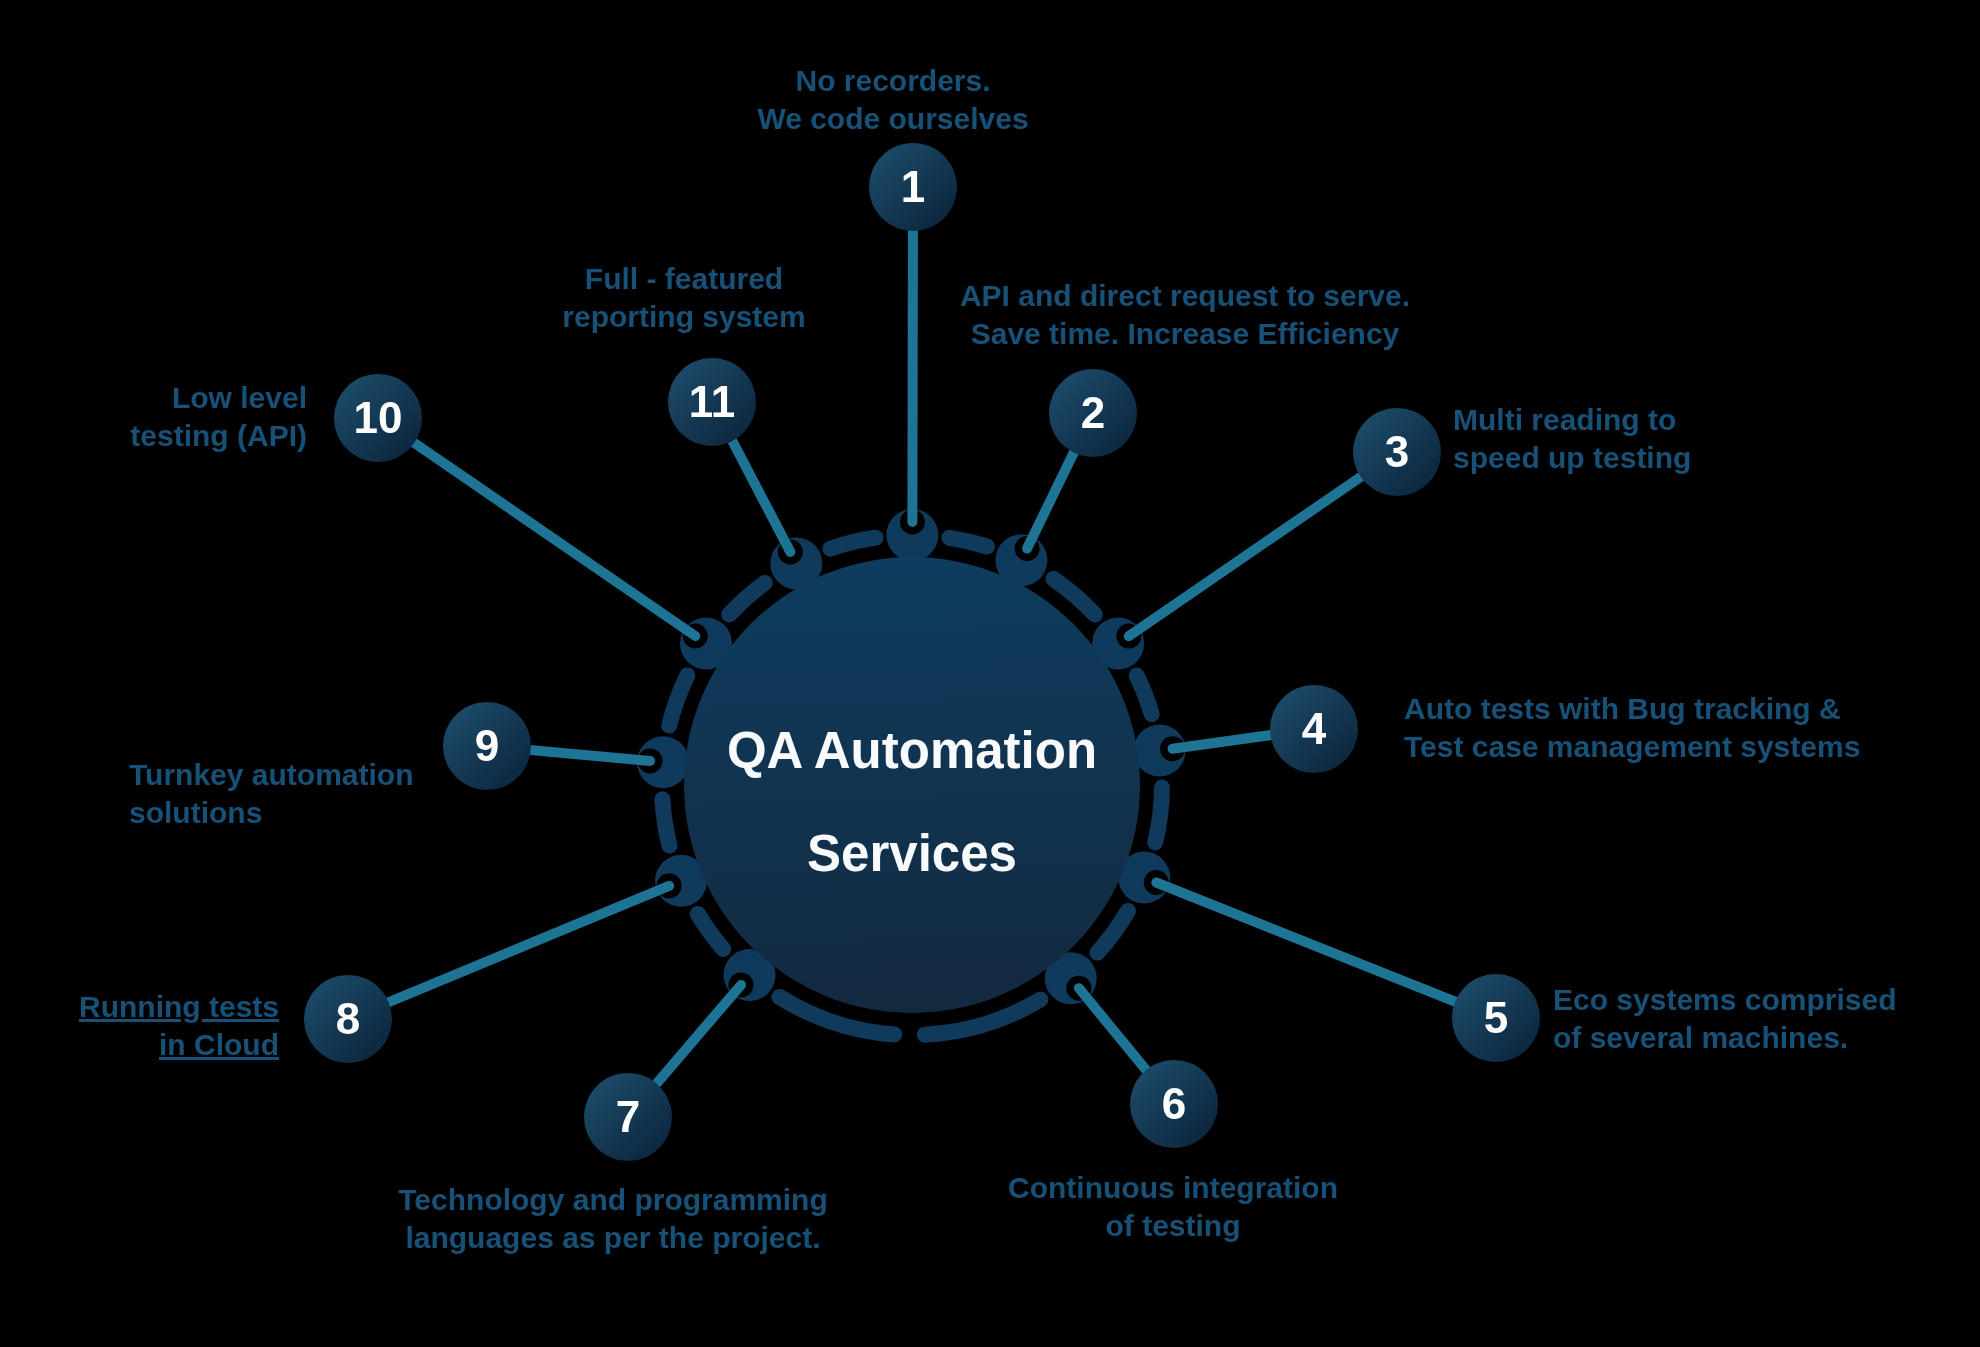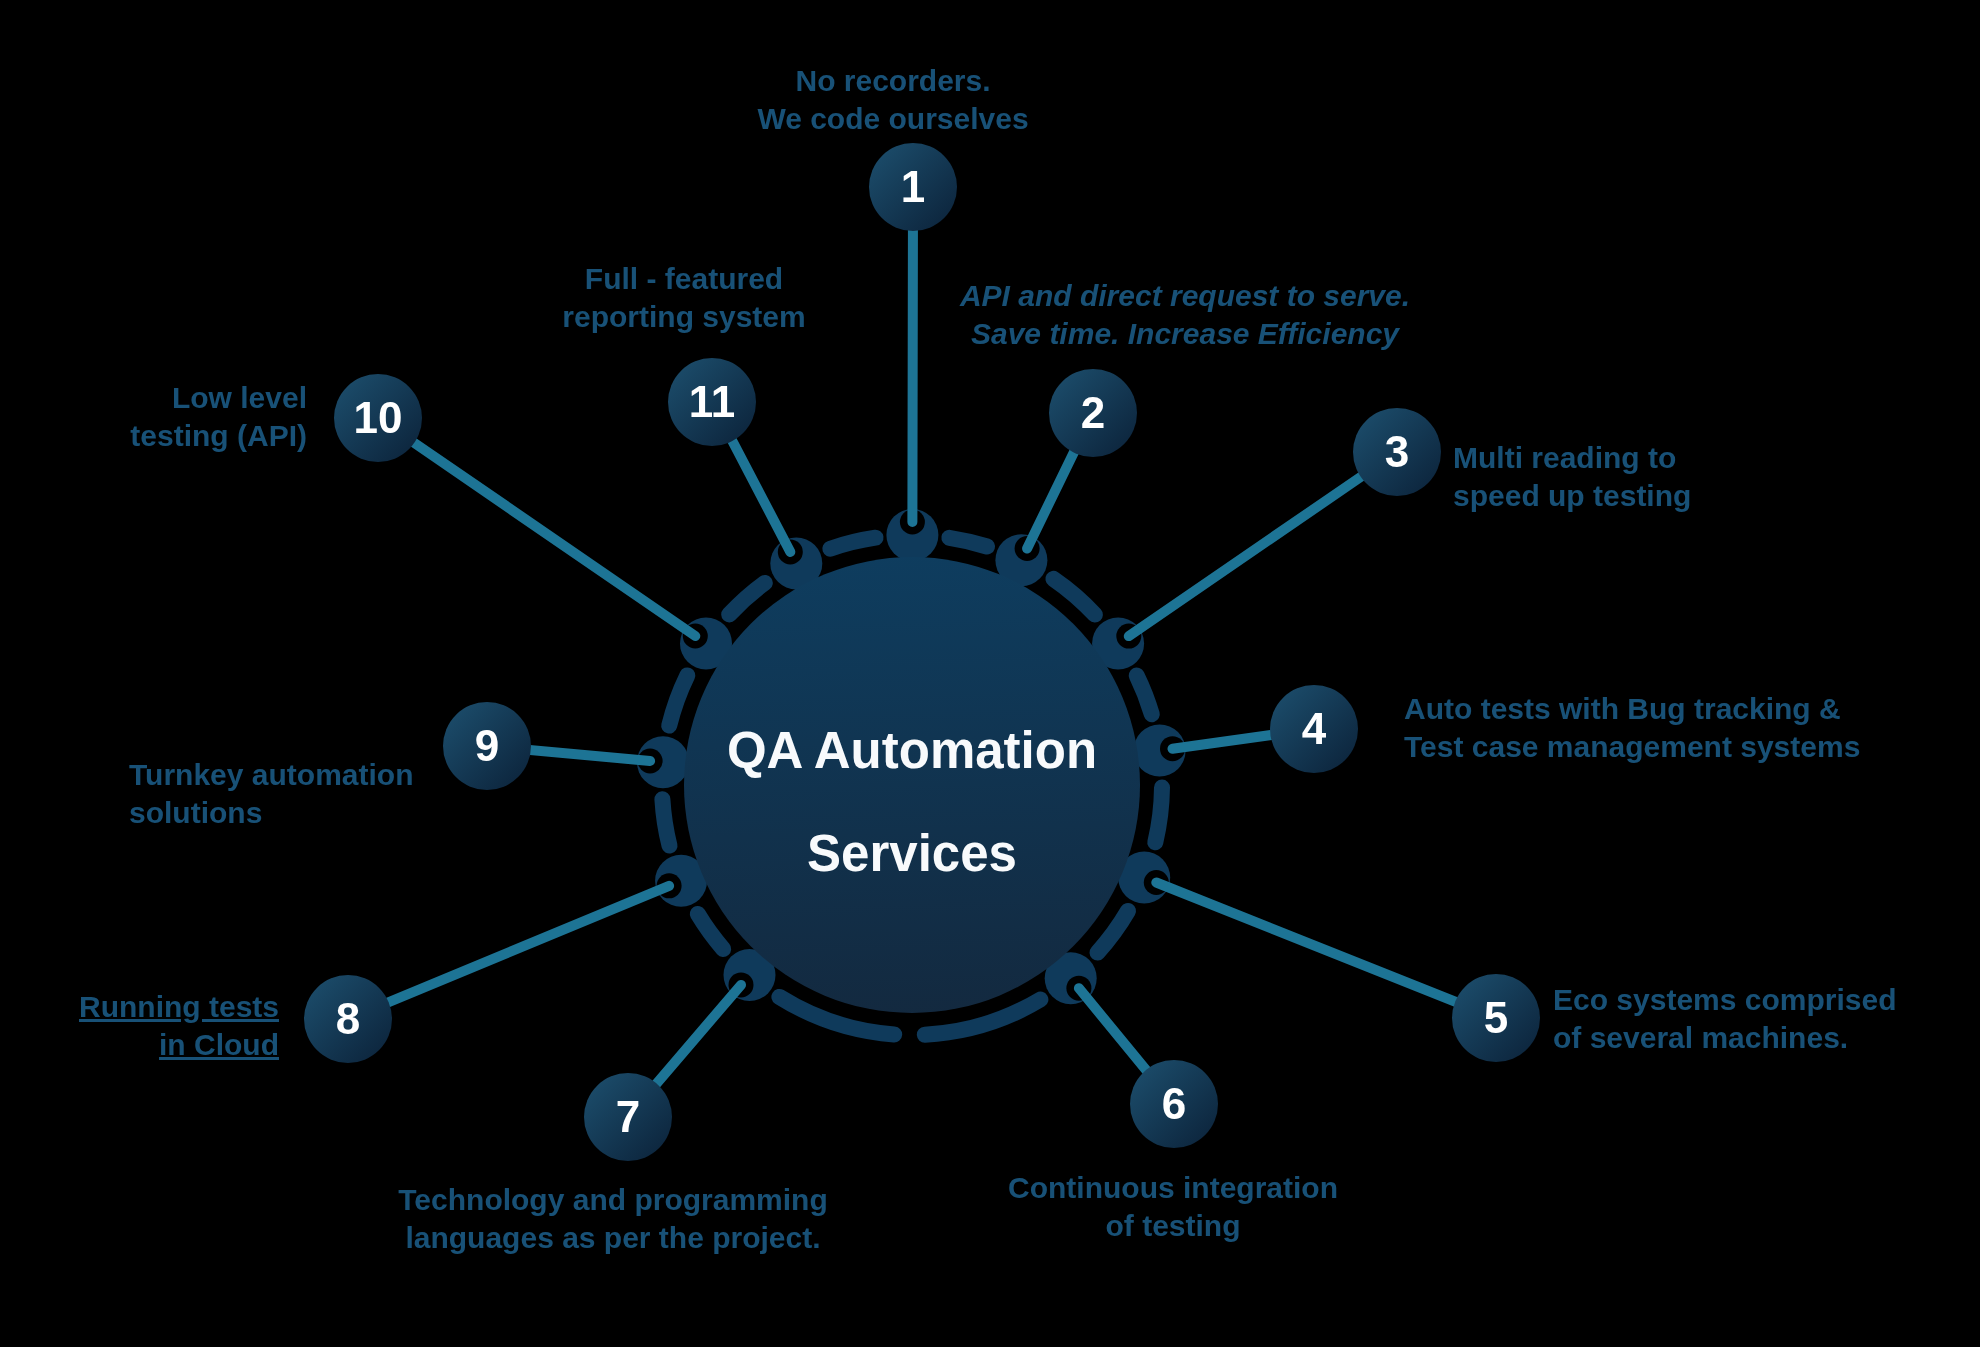--- a/index.html
+++ b/index.html
@@ -161,25 +161,25 @@
       <span class="node-number">10</span>
     </div>
   <div class="node" style="left:668px;top:358px;">
       <span class="node-number">11</span>
     </div>
 
   <div class="label c" style="left:893px;top:62px;">
       <div>No recorders.</div>
       <div>We code ourselves</div>
     </div>
-  <div class="label c" style="left:1185px;top:277px;font-style:italic;">
+  <div class="label c" style="left:1185px;top:277px;">
       <div>API and direct request to serve.</div>
       <div>Save time. Increase Efficiency</div>
     </div>
-  <div class="label" style="left:1453px;top:401px;margin-top:38px;">
+  <div class="label" style="left:1453px;top:401px;">
       <div>Multi reading to</div>
       <div>speed up testing</div>
     </div>
   <div class="label" style="left:1404px;top:690px;">
       <div>Auto tests with Bug tracking &amp;</div>
       <div>Test case management systems</div>
     </div>
   <div class="label" style="left:1553px;top:981px;">
       <div>Eco systems comprised</div>
       <div>of several machines.</div>

